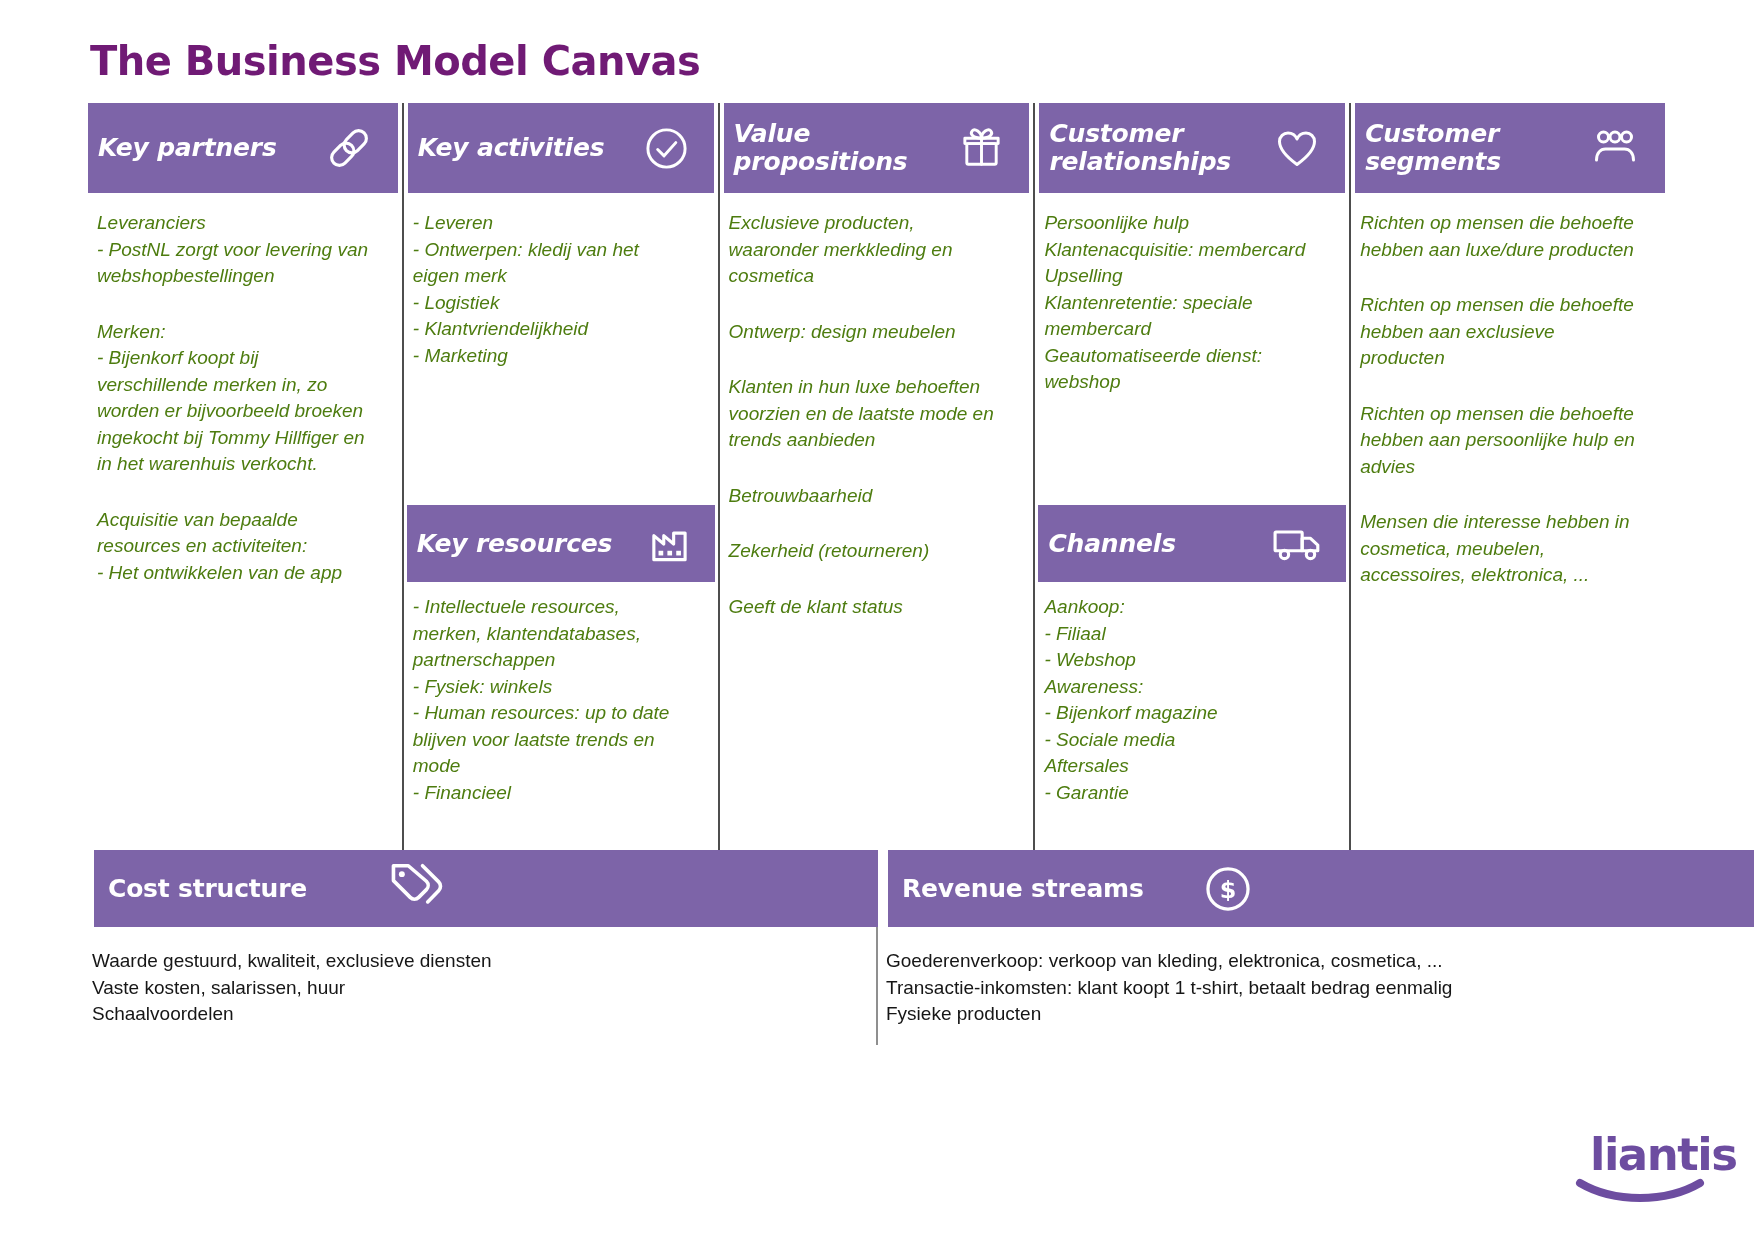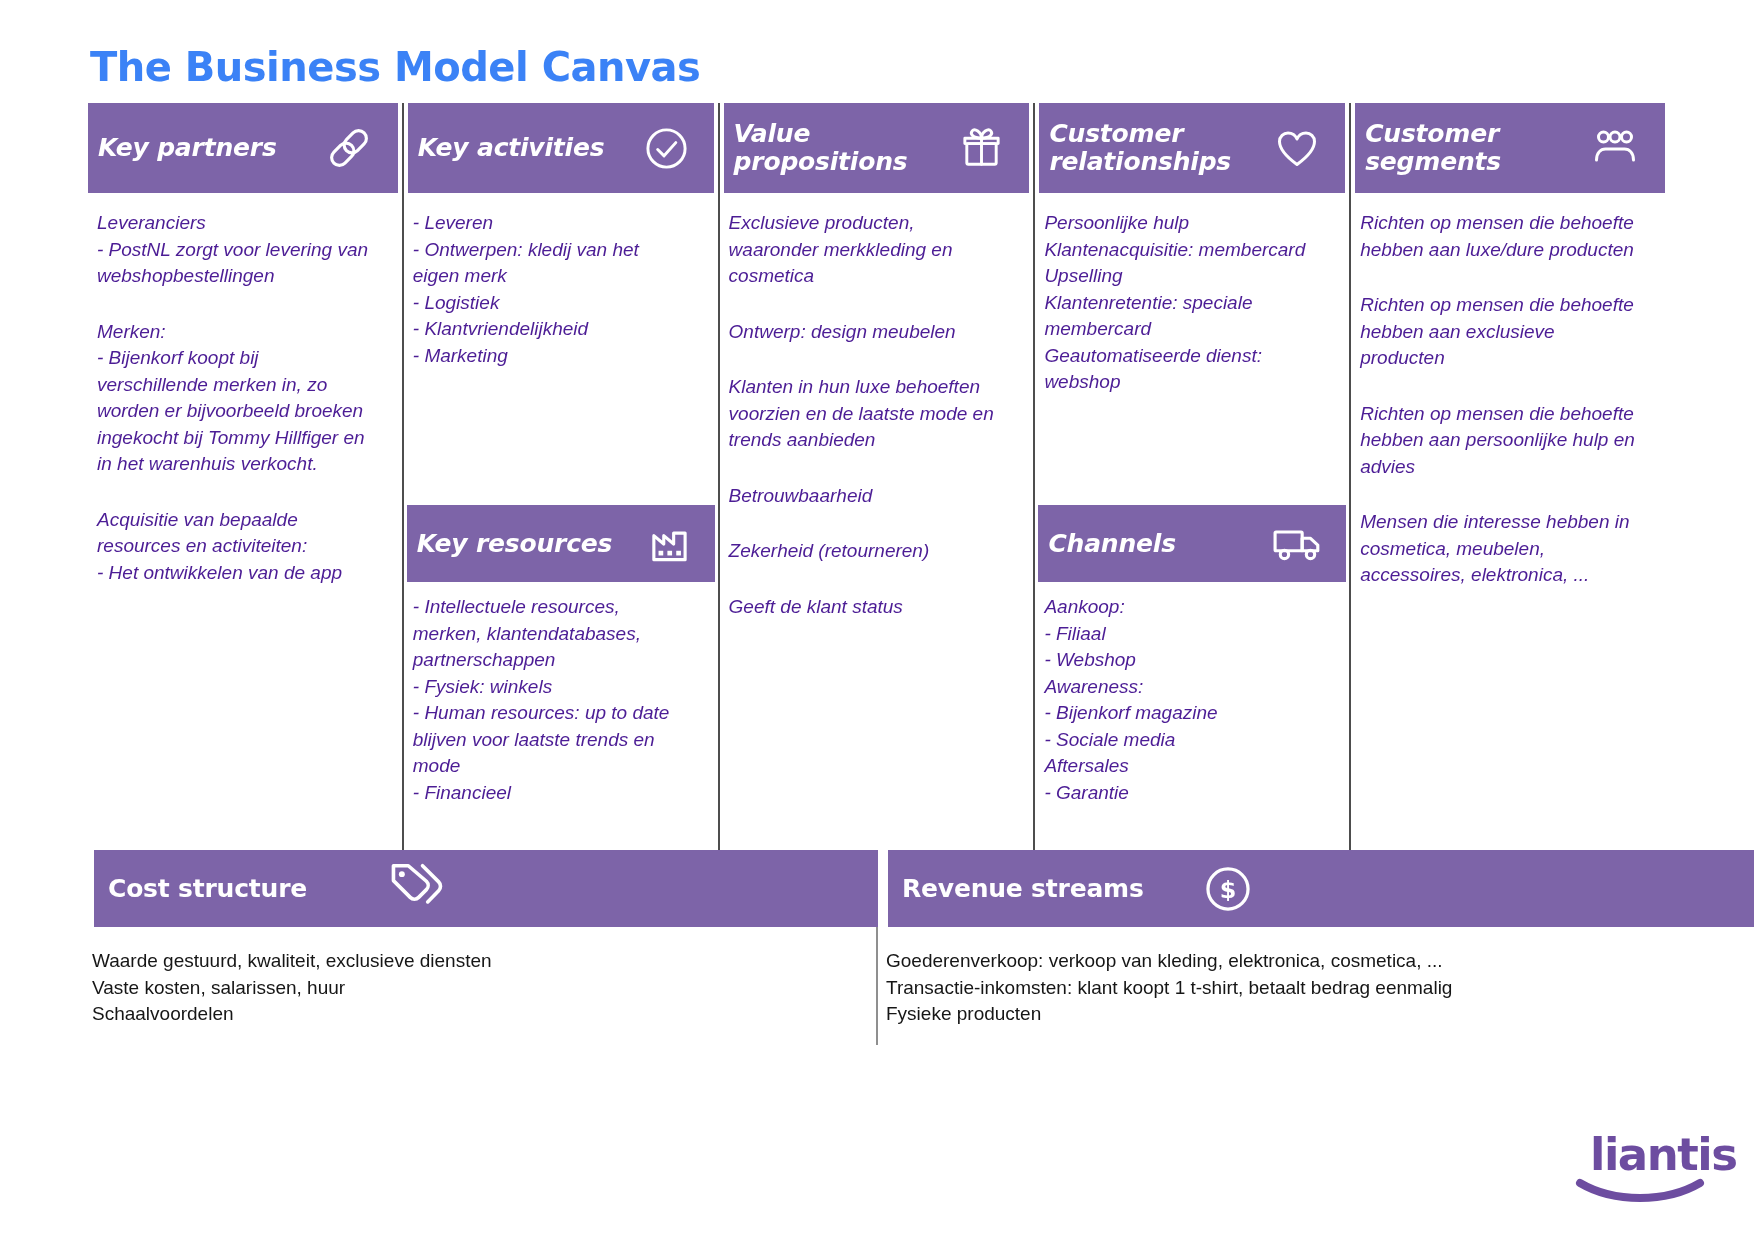--- a/index.html
+++ b/index.html
@@ -1,38 +1,38 @@
 <!DOCTYPE html>
 <html><head>
 <meta charset="utf-8">
 <style>
   html,body{margin:0;padding:0;background:#ffffff;}
   body{width:1754px;height:1240px;position:relative;overflow:hidden;
        font-family:"Liberation Sans",sans-serif;color:#141414;}
 
-  .page-title{position:absolute;left:90px;top:44px;
+  .page-title{position:absolute;left:90px;top:38px;
     font-family:"DejaVu Sans",sans-serif;font-weight:bold;font-size:40px;
-    letter-spacing:-0.5px;color:#3b82f6;white-space:nowrap;}
+    letter-spacing:-0.5px;color:#701a75;white-space:nowrap;}
 
   
   .grid{position:absolute;left:88px;top:103px;width:1577px;height:747px;
         display:flex;}
   .col{flex:1 1 0;min-width:0;display:flex;flex-direction:column;font-style:italic;}
   .col + .col{border-left:2px solid #4d4d4d;}
 
   .hdr{height:90px;box-sizing:border-box;background:#7d64a8;color:#fff;
        display:flex;align-items:center;justify-content:space-between;
        padding:0 24px 0 10px;}
   .col:not(:first-child) .hdr.top{margin-left:4px;}
   .col:not(:last-child)  .hdr.top{margin-right:4px;}
   .hdr .hlabel{font-family:"DejaVu Sans",sans-serif;font-weight:bold;
        font-size:25px;line-height:28px;white-space:pre-line;letter-spacing:-0.2px;}
   .hdr.mini{height:77px;margin:0 3px;padding:0 20px 0 10px;}
 
-  .cell{padding:17px 8px 0 9px;font-size:19px;line-height:26.5px;color:#4c1d95;}
+  .cell{padding:17px 8px 0 9px;font-size:19px;line-height:26.5px;color:#4d7c0f;}
   .cell p{margin:0 0 29px 0;white-space:pre-line;}
   .cell p:last-child{margin-bottom:0;}
   .cell.upper{height:312px;box-sizing:border-box;overflow:hidden;}
   .cell.under{padding-top:12px;}
 
   
   .band{position:absolute;top:850px;height:77px;background:#7d64a8;color:#fff;
         display:flex;align-items:center;box-sizing:border-box;padding-left:14px;margin-left:6px;}
   .band .hlabel{font-family:"DejaVu Sans",sans-serif;font-weight:bold;
         font-size:25px;letter-spacing:-0.2px;white-space:nowrap;}

